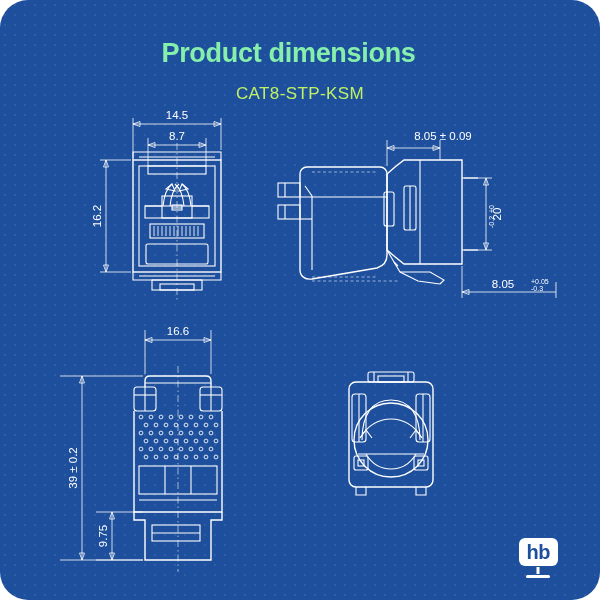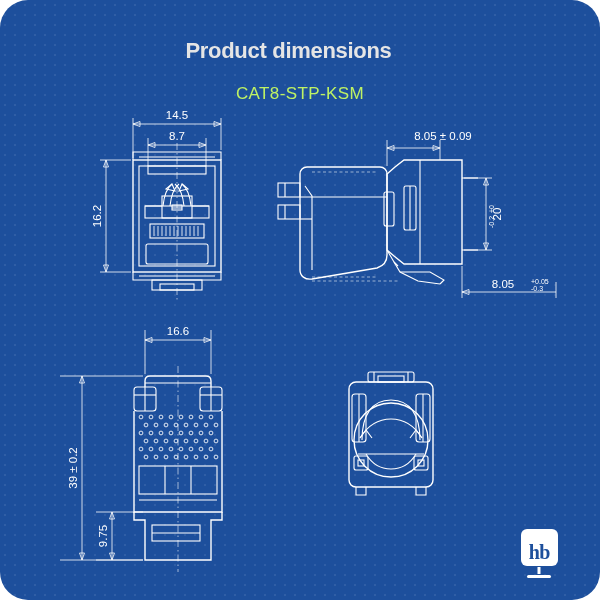--- a/index.html
+++ b/index.html
@@ -4,27 +4,27 @@
 <style>
   html,body{margin:0;padding:0;background:#ffffff;}
   body{width:600px;height:600px;overflow:hidden;
        font-family:"Liberation Sans",sans-serif;}
   #panel{position:relative;width:600px;height:600px;box-sizing:border-box;
          background:#1d4f9c;border-radius:28px;overflow:hidden;}
   #dots{position:absolute;inset:0;
         background-image:radial-gradient(circle, rgba(255,255,255,0.085) 0.9px, transparent 1.1px);
         background-size:10px 10px;pointer-events:none;}
   #title{position:absolute;left:0;top:38px;width:577px;text-align:center;
-         color:#e5e5e5;font-size:22px;font-weight:bold;letter-spacing:-0.3px;}
+         color:#86efac;font-size:27px;font-weight:bold;letter-spacing:-0.3px;}
   #subtitle{position:absolute;left:0;top:84px;width:600px;text-align:center;
             color:#bef264;font-size:17px;letter-spacing:0.4px;}
   #logo{position:absolute;right:42px;bottom:34px;display:flex;align-items:center;gap:5px;}
   #badge{position:relative;background:#ffffff;border-radius:6px;
-         padding:13px 8px 4px 8px;color:#1d4f9c;font-size:20px;font-weight:bold;
-         line-height:1;letter-spacing:-0.5px;font-family:Liberation Serif, serif;}
+         padding:4px 8px 4px 8px;color:#1d4f9c;font-size:20px;font-weight:bold;
+         line-height:1;letter-spacing:-0.5px;}
   #badge:after{content:"";position:absolute;left:50%;bottom:-8px;
                transform:translateX(-50%);width:3px;height:7px;background:#ffffff;}
   #stand{position:absolute;left:50%;bottom:-12px;transform:translateX(-50%);
          width:24px;height:3px;background:#ffffff;border-radius:2px;}
   #logotext{color:#ffffff;font-size:23px;font-weight:bold;letter-spacing:-0.4px;}
   svg{position:absolute;left:0;top:0;}
   .ln{stroke:#ffffff;stroke-width:1.1;fill:none;}
   .ln2{stroke:#ffffff;stroke-width:1.4;fill:none;}
   .dim{stroke:#ffffff;stroke-width:0.8;fill:none;}
   .ctr{stroke:#ffffff;stroke-width:0.7;fill:none;stroke-dasharray:7 3 1.5 3;opacity:.85;}

